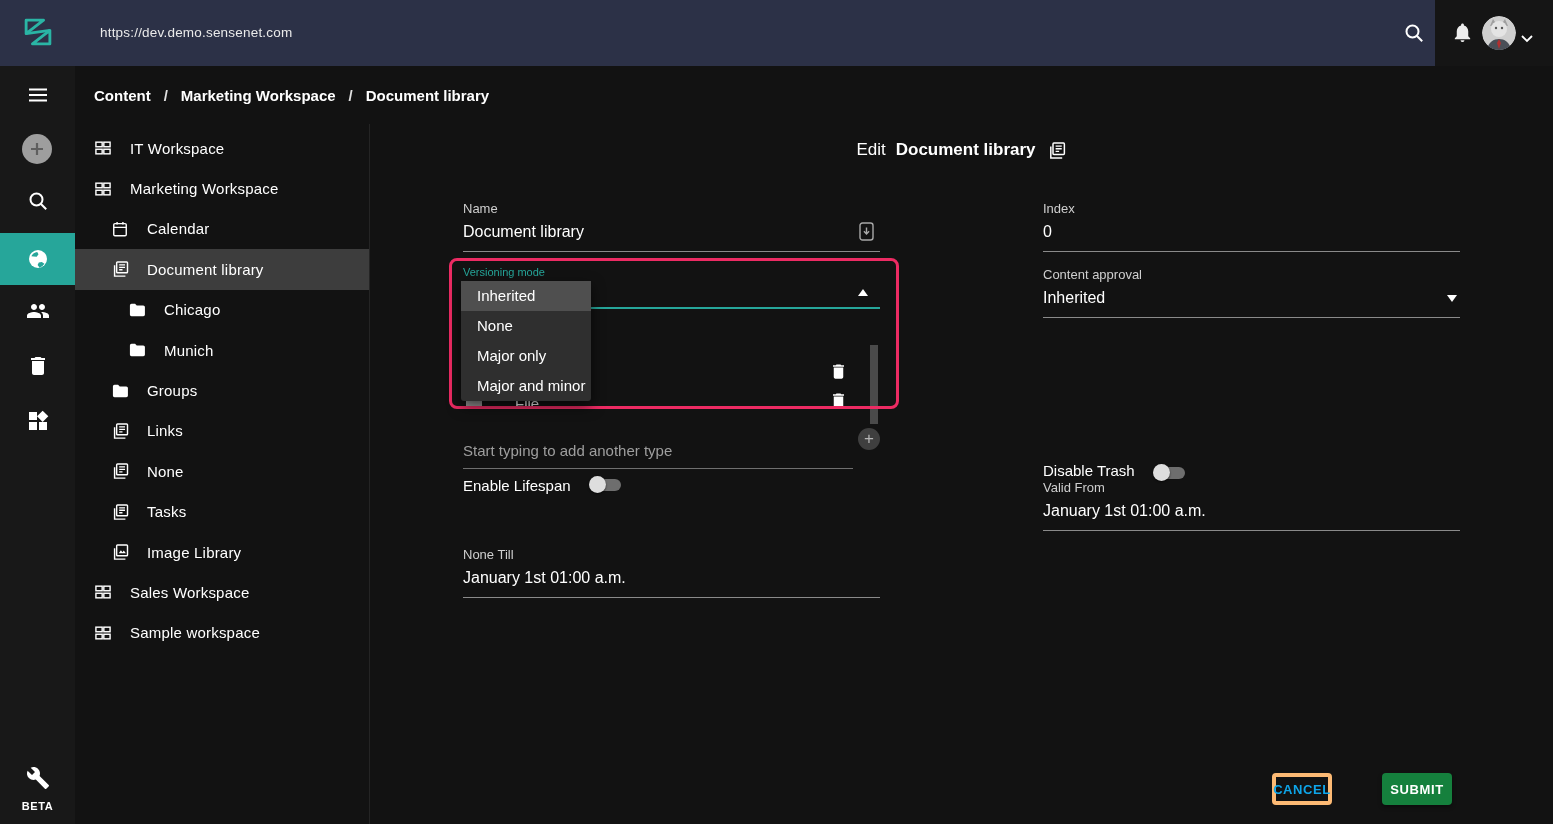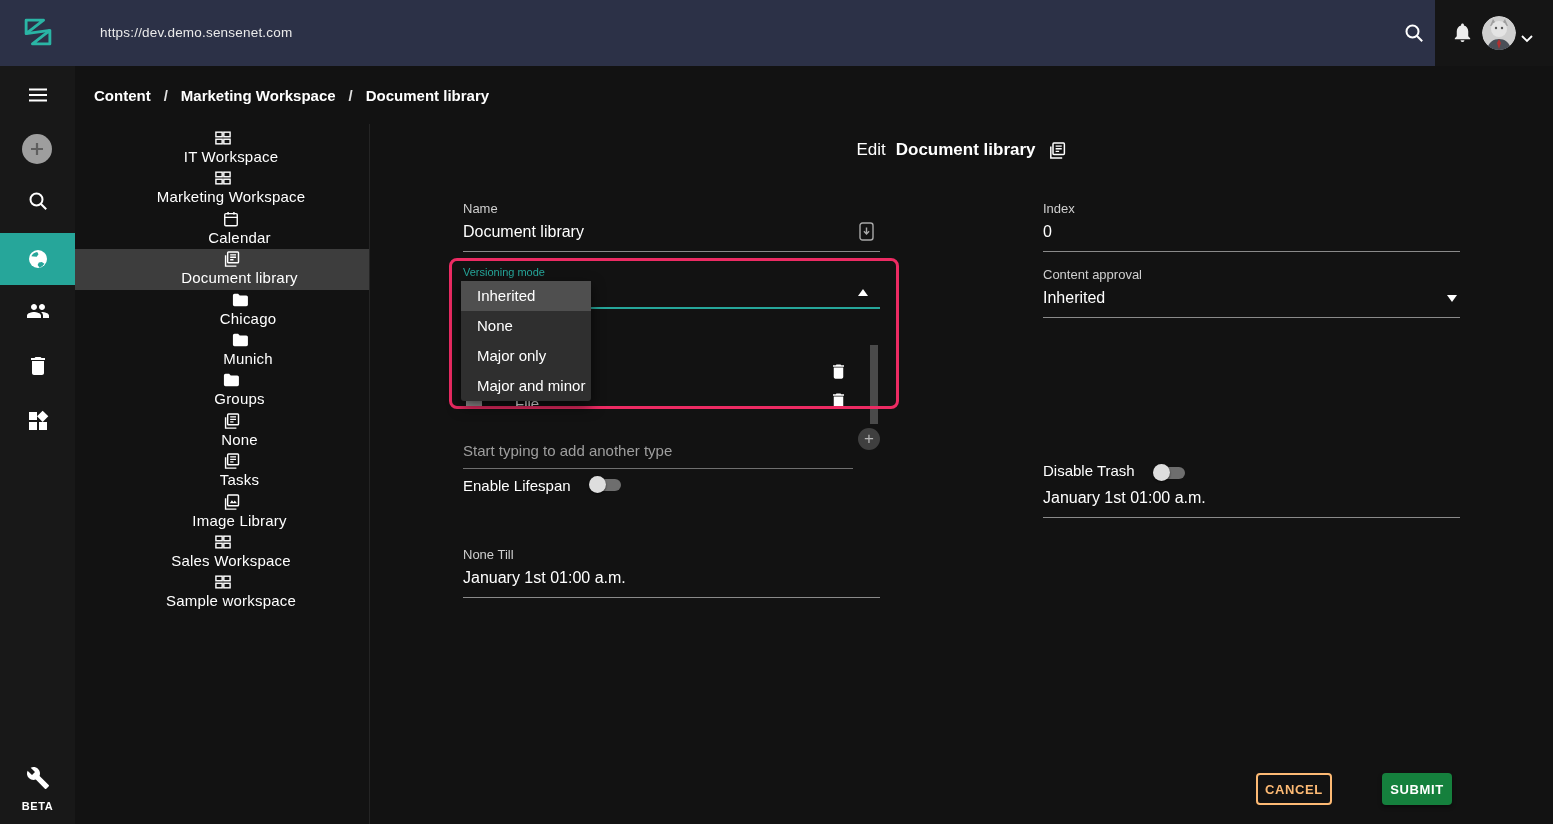--- a/index.html
+++ b/index.html
@@ -29,21 +29,21 @@
   .beta { position:absolute; left:0; top:734px; width:75px; text-align:center; font-size:11px; font-weight:bold; letter-spacing:.6px; }
 
   
   .crumbbar { position:absolute; left:75px; top:66px; height:58px; right:0; display:flex; align-items:center; padding-left:19px; gap:13px; }
   .crumb { font-size:15px; font-weight:bold; color:#fff; cursor:pointer; }
   .crumb-sep { font-size:15px; font-weight:bold; color:#e0e0e0; }
 
   
   .tree { position:absolute; left:75px; top:124px; width:295px; height:700px; background:#121212;
           border-right:1px solid #242424; padding-top:4px; }
-  .trow { height:40.4px; display:flex; align-items:center; cursor:pointer;flex-direction:column; }
+  .trow { height:40.4px; display:flex; align-items:center; cursor:pointer; }
   .trow.sel { background:#3d3d3d; }
   .trow .ticon { width:20px; height:20px; flex:0 0 20px; margin-right:17px; display:flex; align-items:center; }
   .trow .ticon svg { width:20px; height:20px; }
   .tlabel { font-size:15px; font-weight:500; letter-spacing:.2px; white-space:nowrap; }
   .ind0 { padding-left:18px; } .ind1 { padding-left:35px; } .ind2 { padding-left:52px; }
 
   
   .main { position:absolute; left:370px; top:124px; width:1183px; height:700px; }
   .edit-title { position:absolute; left:0; top:13px; width:1183px; height:26px;
                 display:flex; align-items:center; justify-content:center; gap:10px; font-size:17px; }
@@ -92,21 +92,21 @@
   .toggle-row { position:absolute; display:flex; align-items:center; gap:20px; }
   .toggle-label { font-size:15px; color:#fff; }
   .switch { width:30px; height:12px; border-radius:6px; background:#6e6e6e; position:relative; cursor:pointer; }
   .switch::after { content:""; position:absolute; left:-2px; top:-3px; width:17px; height:17px; border-radius:50%;
                    background:#dedede; box-shadow:0 1px 2px rgba(0,0,0,.6); }
 
   
   .btn { position:absolute; top:649px; height:32px; border-radius:4px; font-size:13px; font-weight:bold;
          letter-spacing:.6px; display:flex; align-items:center; justify-content:center; cursor:pointer;
          font-family:"Liberation Sans", sans-serif; }
-  .btn-cancel { right:221px; width:76px; background:#121212; border:2px solid #fdba74; color:#fdba74; }
+  .btn-cancel { right:221px; width:60px; background:#121212; border:4px solid #fdba74; color:#0ea5e9; }
   .btn-submit { right:101px; width:70px; background:#15803d; border:none; color:#fff; box-shadow:0 2px 4px rgba(0,0,0,.4); }
 </style>
 </head>
 <body>
 
 <div class="screen">
 
   <header class="topbar">
     <div class="topbar-navy">
       <span class="logo">
@@ -274,20 +274,30 @@
 
     <div class="trow ind1">
       <span class="ticon">
           <svg viewBox="0 0 24 24">
             <path d="M3.5 6.5c0-1.1.9-2 2-2h4.2l2 2h7.8c1.1 0 2 .9 2 2v9c0 1.1-.9 2-2 2h-14c-1.1 0-2-.9-2-2v-11z" fill="#fff"></path>
           </svg>
         </span>
       <span class="tlabel">Groups</span>
     </div>
 
+    <div class="trow ind1">
+      <span class="ticon">
+          <svg viewBox="0 0 24 24" fill="none" stroke="#fff" stroke-width="1.7">
+            <path d="M5.5 7.5v13h13"></path>
+            <rect x="8" y="3.5" width="13" height="13" rx="1"></rect>
+            <path d="M11 7h7M11 10h7M11 13h4"></path>
+          </svg>
+        </span>
+      <span class="tlabel">Links</span>
+    </div>
 
     <div class="trow ind1">
       <span class="ticon">
           <svg viewBox="0 0 24 24" fill="none" stroke="#fff" stroke-width="1.7">
             <path d="M5.5 7.5v13h13"></path>
             <rect x="8" y="3.5" width="13" height="13" rx="1"></rect>
             <path d="M11 7h7M11 10h7M11 13h4"></path>
           </svg>
         </span>
       <span class="tlabel">None</span>
@@ -426,20 +436,21 @@
         <span class="dd-arrow-down"></span>
       </div>
     </div>
 
     <div class="toggle-row" style="left:673px; top:337px; height:18px;align-items:flex-end;">
       <span class="toggle-label">Disable Trash</span>
       <span class="switch"></span>
     </div>
 
     <div class="field" style="left:673px; top:357px;">
+      <div class="flabel">Valid From</div>
       <div class="uline">
         <input class="fld-input" type="text" value="January 1st 01:00 a.m." style="">
       </div>
     </div>
 
     <button class="btn btn-cancel">CANCEL</button>
     <button class="btn btn-submit">SUBMIT</button>
 
   </main>
 </div>

